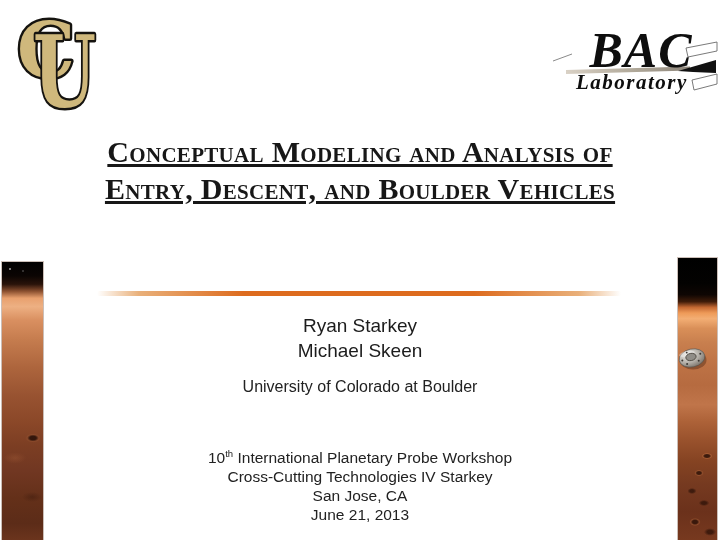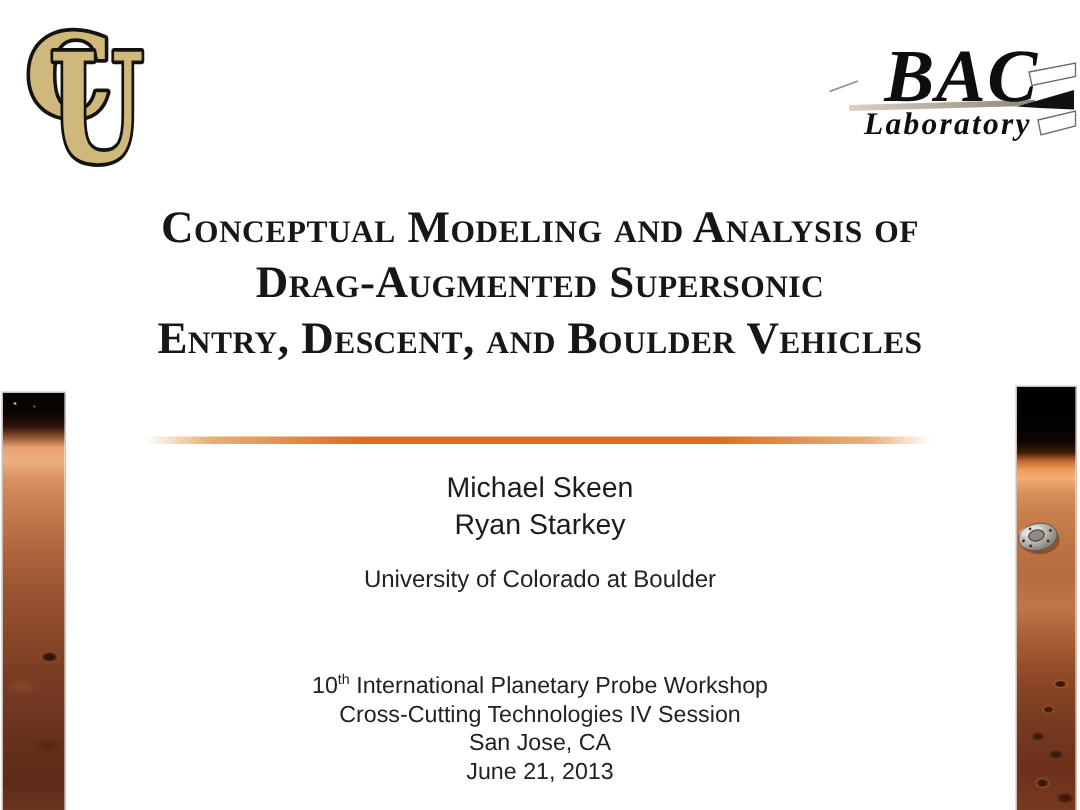--- a/index.html
+++ b/index.html
@@ -16,21 +16,21 @@
   .bac-logo{position:absolute;left:550px;top:18px;width:168px;height:86px;overflow:visible;}
   .bac-acronym{font-family:"Liberation Serif",serif;font-style:italic;font-weight:bold;
     font-size:50px;fill:#0e0e0e;letter-spacing:1px;}
   .bac-sub{font-family:"Liberation Serif",serif;font-style:italic;font-weight:bold;
     font-size:21px;fill:#0e0e0e;letter-spacing:1.5px;}
   
   .title{
     position:absolute;left:30px;right:30px;top:133px;margin:0;
     text-align:center;color:#171717;
     font-family:"Liberation Serif",serif;font-weight:700;
-    font-size:30px;line-height:37px;font-variant:small-caps;letter-spacing:.3px;
+    font-size:30px;line-height:37px;font-variant:small-caps;letter-spacing:.3px;text-decoration:underline;
   }
   .title .tline{white-space:nowrap;}
   .divider{
     position:absolute;left:97px;top:291px;width:524px;height:5px;border-radius:2px;
     background:linear-gradient(to right,
       rgba(233,176,122,0) 0%, #e9b07a 8%, #DD6B1E 28%, #DD6B1E 72%,
       #e9b07a 92%, rgba(233,176,122,0) 100%);
   }
   
   .authors{position:absolute;left:0;right:0;top:313px;text-align:center;
@@ -96,38 +96,37 @@
     <polygon points="136,30 167,24 167,33 138,39" fill="#ffffff" stroke="#6b6b6b" stroke-width="0.9"></polygon>
     <polygon points="16,52 140,48.5 140,52.5 16,56" fill="url(#barGrad)"></polygon>
     <polygon points="128,53 166,42 166,55 143,54" fill="#111111"></polygon>
     <polygon points="142,62 167,56 167,66 144,72" fill="#ffffff" stroke="#6b6b6b" stroke-width="0.9"></polygon>
     <text class="bac-acronym" x="91" y="49" text-anchor="middle">BAC</text>
     <text class="bac-sub" x="26" y="71">Laboratory</text>
   </svg>
 
   <h1 class="title">
     <div class="tline">Conceptual Modeling and Analysis of</div>
-    <div class="tline">Drag-Augmented Supersonic</div>
     <div class="tline">Entry, Descent, and Boulder Vehicles</div>
   </h1>
 
   <div class="divider"></div>
 
   <div class="authors">
+    <div>Ryan Starkey</div>
     <div>Michael Skeen</div>
-    <div>Ryan Starkey</div>
   </div>
 
   <div class="affiliation">
     <div>University of Colorado at Boulder</div>
   </div>
 
   <div class="event">
     <div><span>10</span><sup>th</sup><span> International Planetary Probe Workshop</span></div>
-    <div>Cross-Cutting Technologies IV Session</div>
+    <div>Cross-Cutting Technologies IV Starkey</div>
     <div>San Jose, CA</div>
     <div>June 21, 2013</div>
   </div>
 
   <div class="mars-strip mars-left"></div>
 
   <div class="mars-strip mars-right">
     <svg class="capsule" viewBox="0 0 34 30">
       <defs>
         <radialGradient id="capGrad" cx="0.38" cy="0.3" r="0.85">

